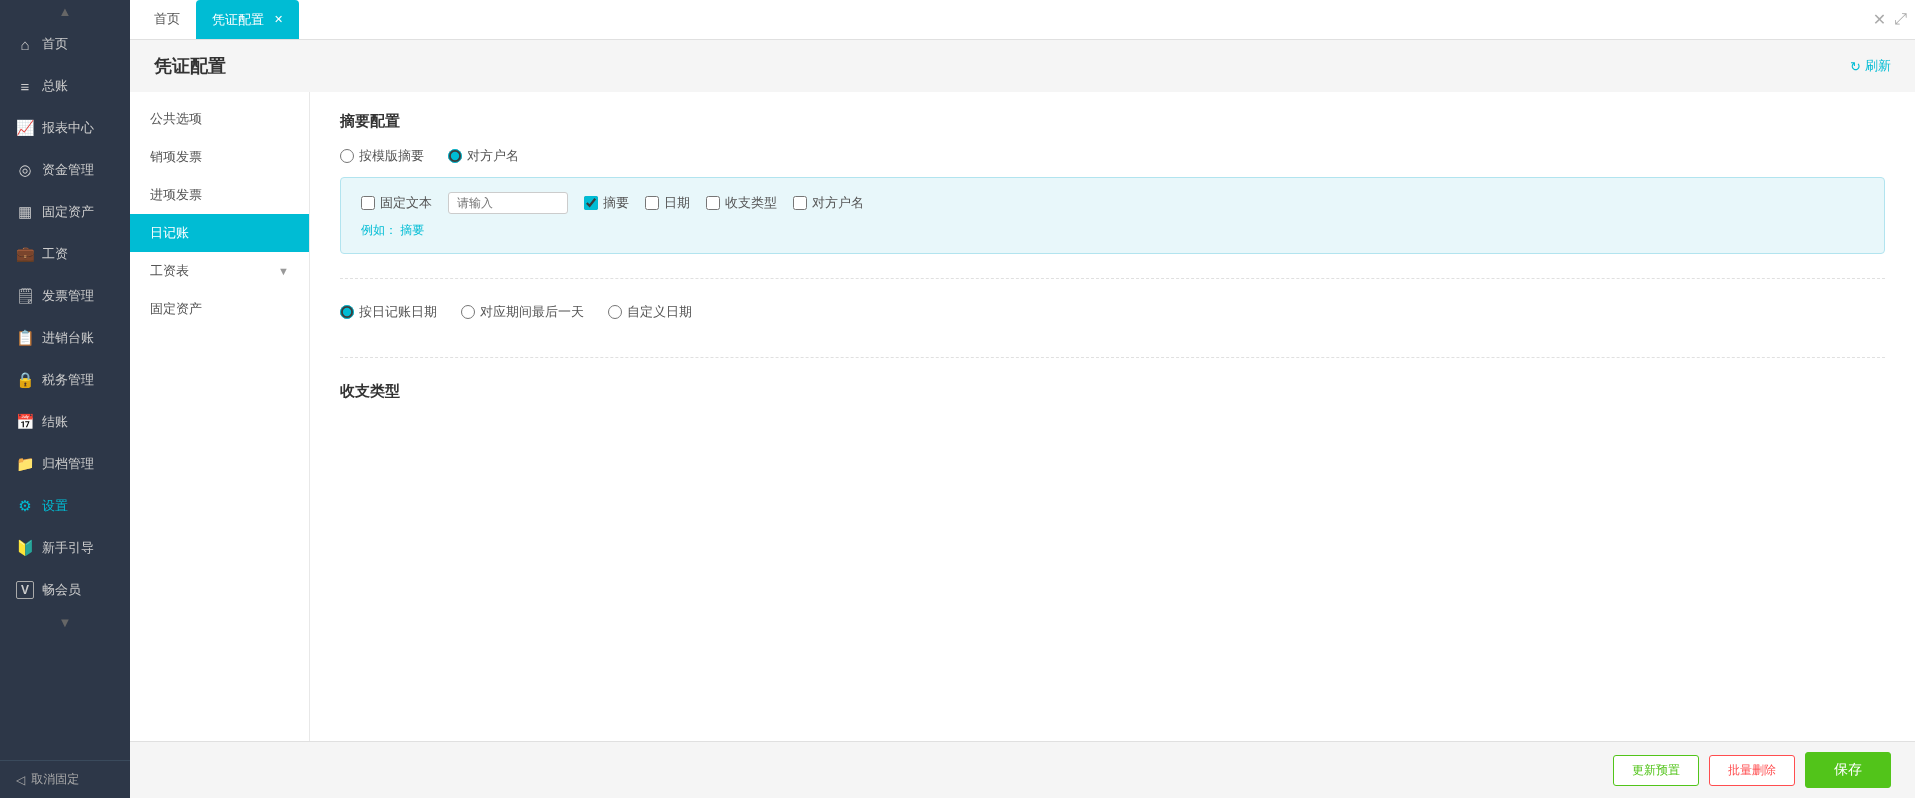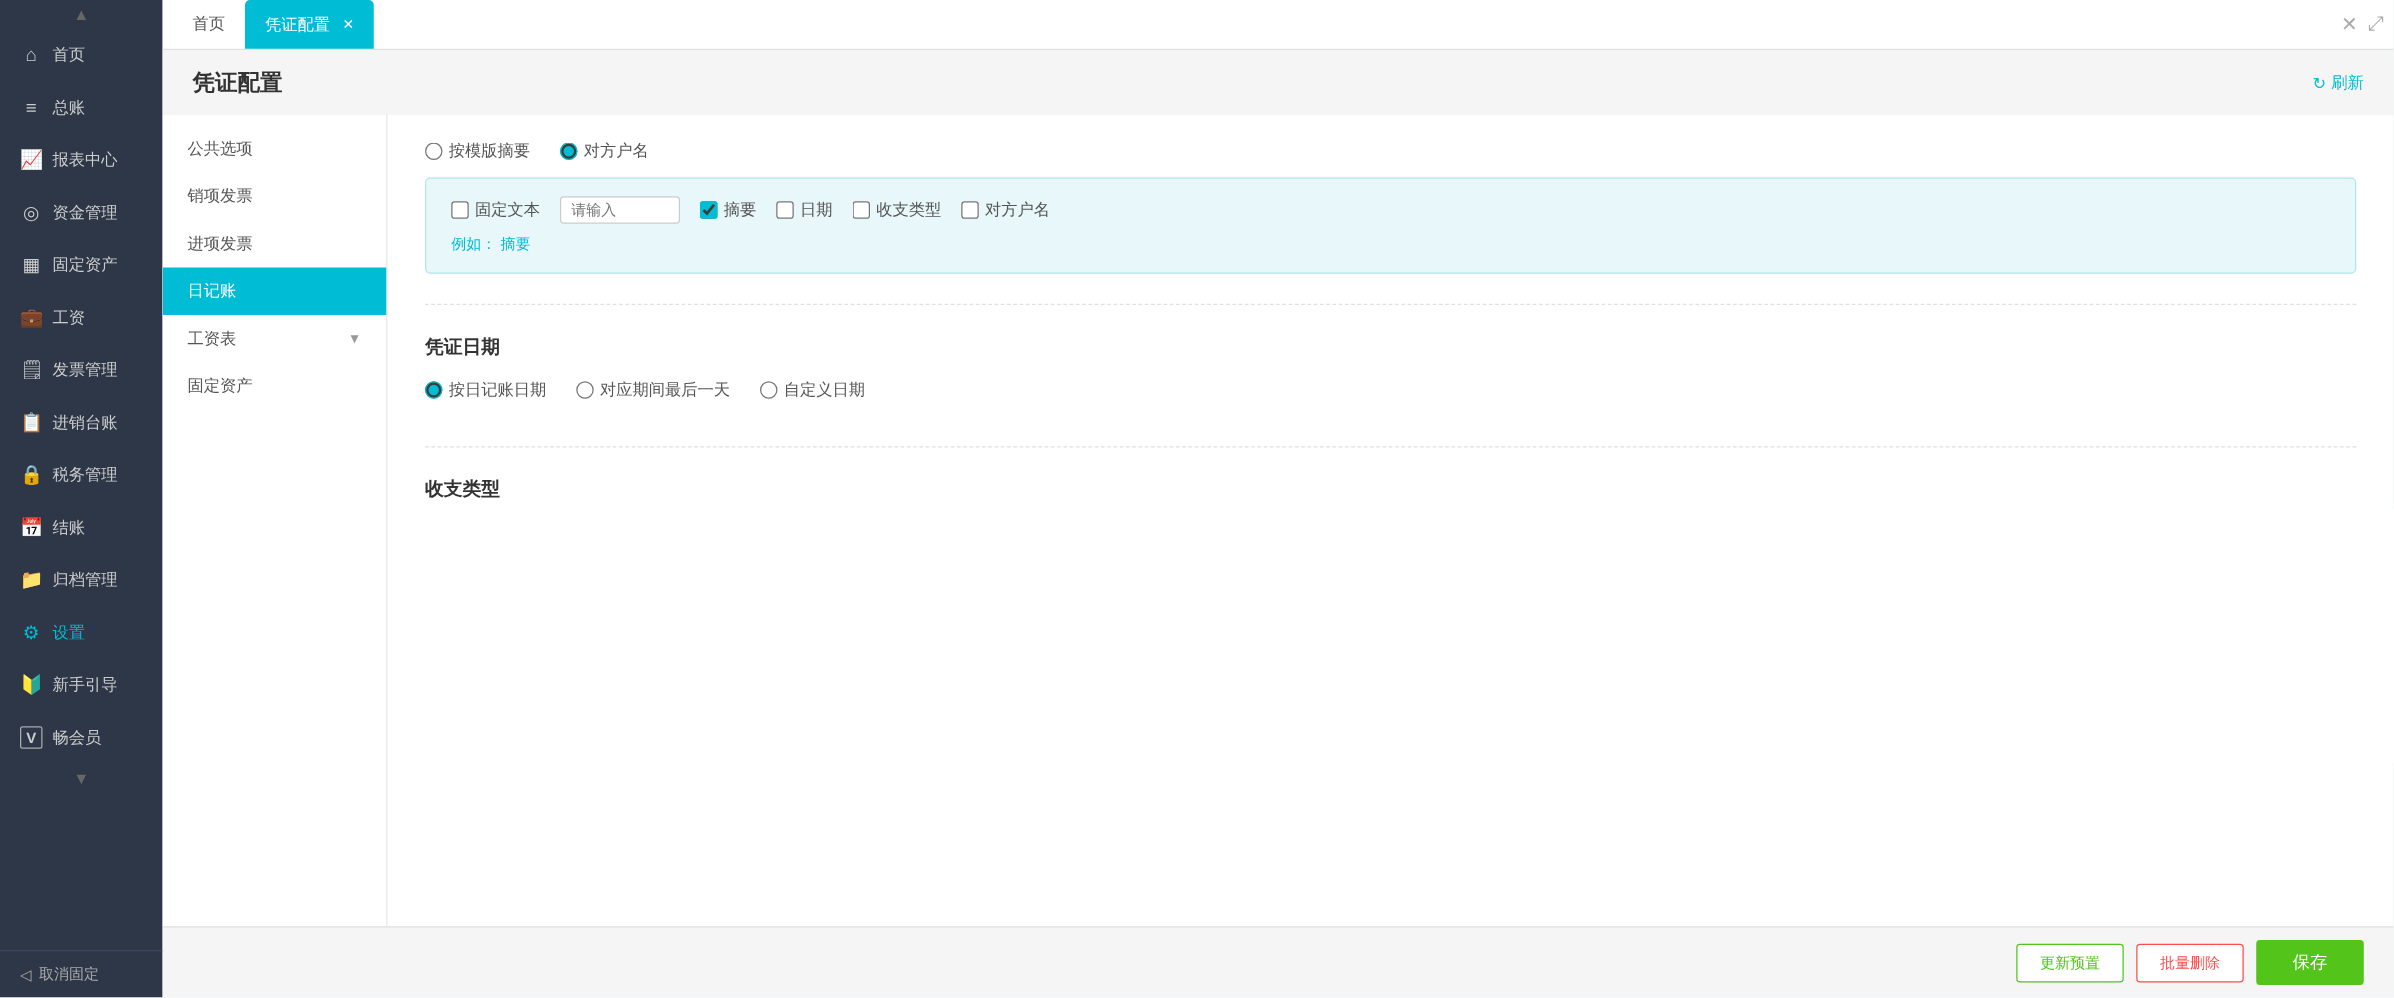--- a/index.html
+++ b/index.html
@@ -207,21 +207,21 @@
     .checkbox-input {
       accent-color: #00bcd4;
       width: 14px; height: 14px;
     }
     .text-input {
       border: 1px solid #ccc;
       border-radius: 3px;
       padding: 3px 8px;
       font-size: 12px;
       color: #aaa;
-      width: 96px;
+      width: 120px;
       outline: none;
     }
     .example-text {
       color: #00bcd4;
       font-size: 12px;
       margin-top: 8px;
     }
 
     
     .bottom-bar {
@@ -384,20 +384,21 @@
           <span class="arrow">▼</span>
         </div>
         <div class="left-nav-item">
           <span>固定资产</span>
         </div>
       </div>
 
       <div class="right-content">
 
         <div class="section">
+          <div class="section-title">摘要配置</div>
 
           <div class="radio-group">
             <label class="radio-label">
               <input class="radio-input" type="radio" name="summary_type" style="">
               <span>按模版摘要</span>
             </label>
             <label class="radio-label">
               <input class="radio-input" type="radio" name="summary_type" checked="" style="">
               <span>对方户名</span>
             </label>
@@ -429,21 +430,20 @@
               </label>
             </div>
             <div class="example-text">
               <span>例如：</span>
               <span>摘要</span>
             </div>
           </div>
         </div>
 
         <div class="section">
-          <div class="section-title">凭证日期</div>
           <div class="radio-group">
             <label class="radio-label">
               <input class="radio-input" type="radio" name="voucher_date" checked="" style="">
               <span>按日记账日期</span>
             </label>
             <label class="radio-label">
               <input class="radio-input" type="radio" name="voucher_date" style="">
               <span>对应期间最后一天</span>
             </label>
             <label class="radio-label">

